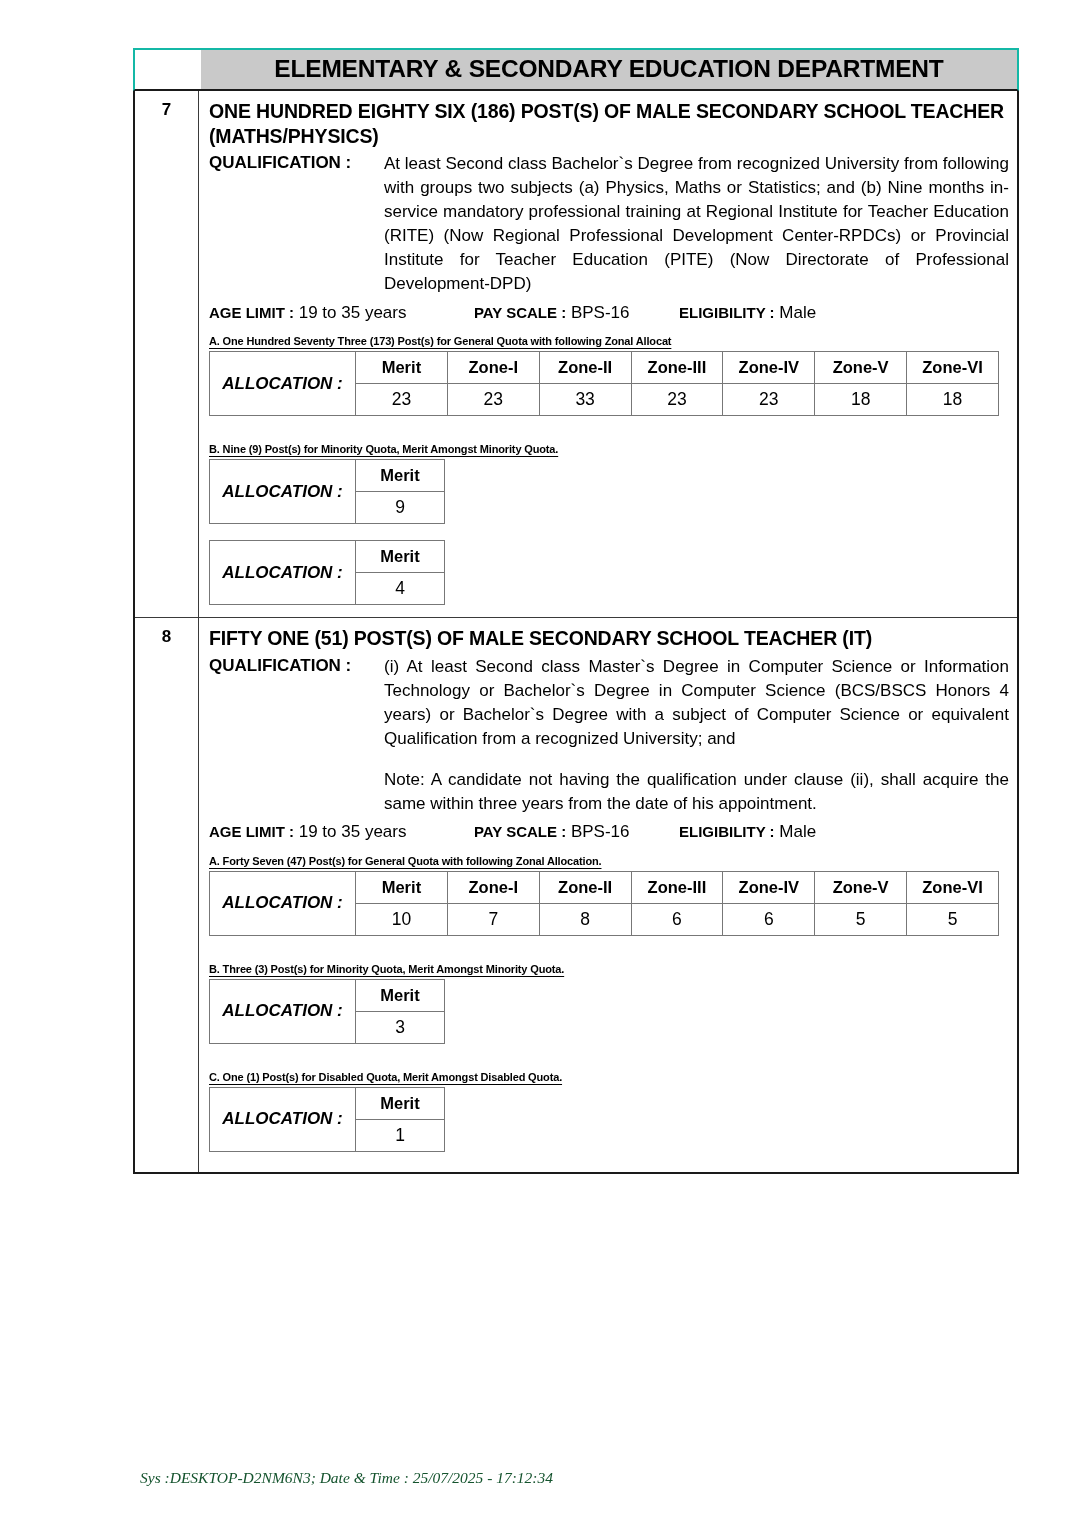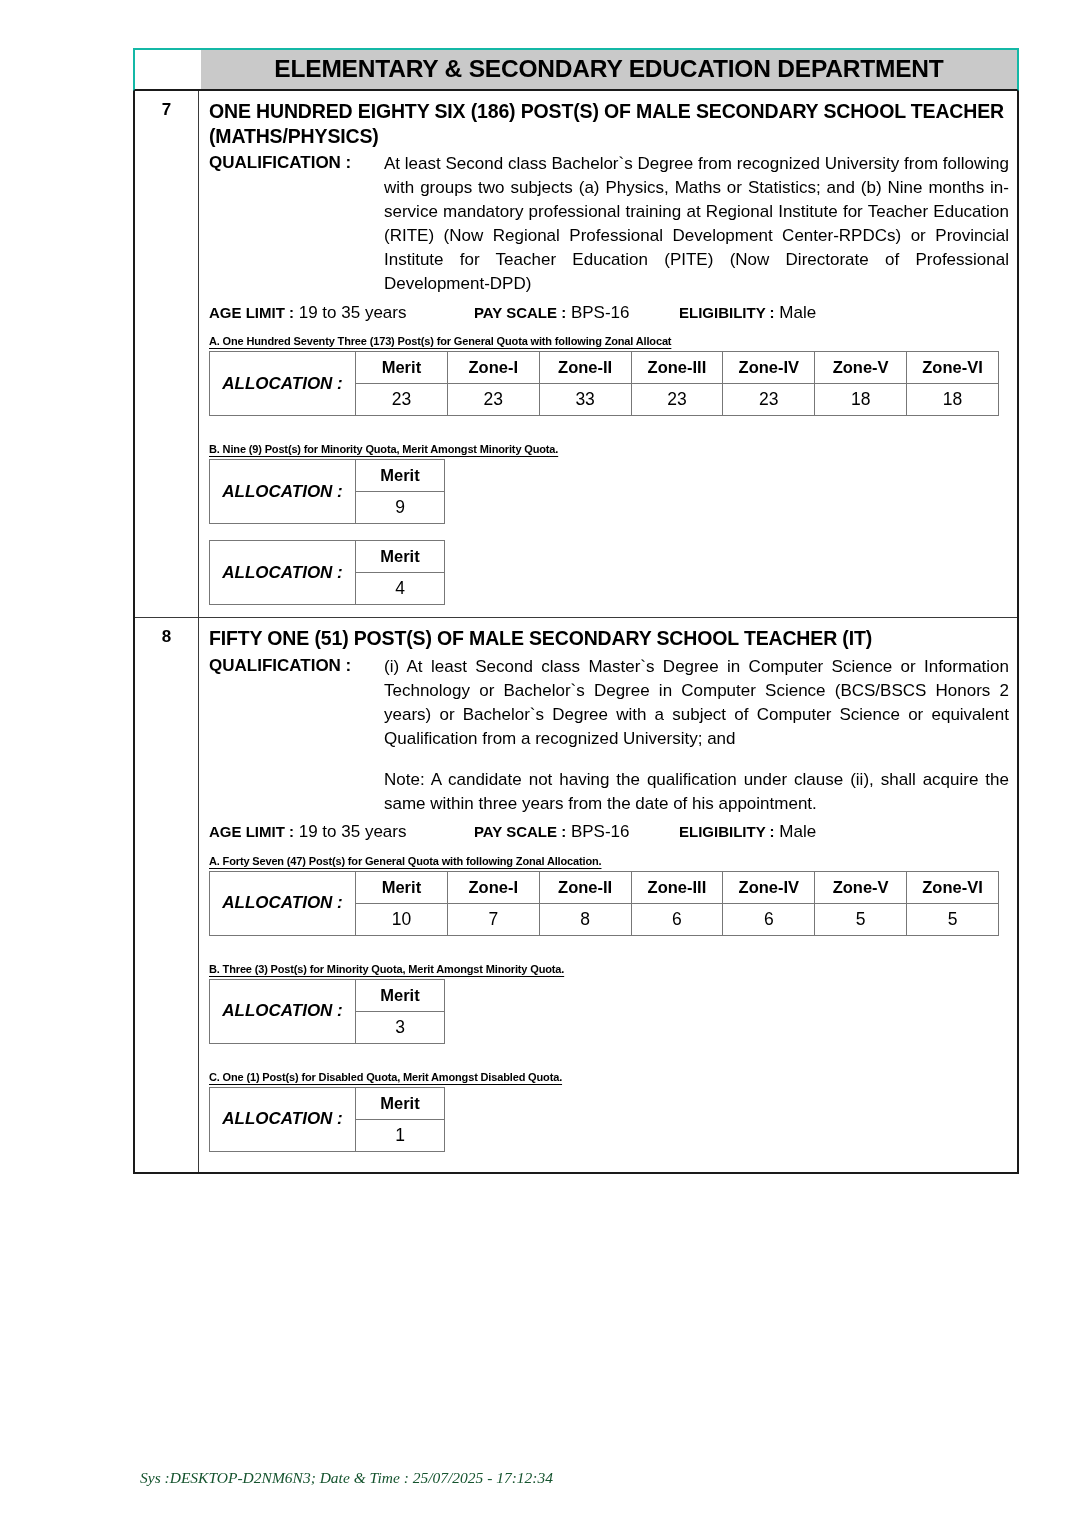--- a/index.html
+++ b/index.html
@@ -298,21 +298,21 @@
 
     <div class="post-row">
       <div class="sr-cell">8</div>
       <div class="post-cell">
 
         <div class="post-title">FIFTY ONE (51) POST(S) OF MALE SECONDARY SCHOOL TEACHER (IT)</div>
 
         <div class="qual-block">
           <div class="qual-label">QUALIFICATION :</div>
           <div class="qual-text">
-            <p class="tight">(i) At least Second class Master`s Degree in Computer Science or Information Technology or Bachelor`s Degree in Computer Science (BCS/BSCS Honors 2 years) or Bachelor`s Degree with a subject of Computer Science or equivalent Qualification from a recognized University; and</p>
+            <p class="tight">(i) At least Second class Master`s Degree in Computer Science or Information Technology or Bachelor`s Degree in Computer Science (BCS/BSCS Honors 4 years) or Bachelor`s Degree with a subject of Computer Science or equivalent Qualification from a recognized University; and</p>
             <div class="qual-gap"></div>
             <p class="tight">Note: A candidate not having the qualification under clause (ii), shall acquire the same within three years from the date of his appointment.</p>
           </div>
         </div>
 
         <div class="meta-line">
           <b>AGE LIMIT :</b>
           <span>19 to 35 years</span>
           <span class="meta-sp-1"></span>
           <b>PAY SCALE :</b>

